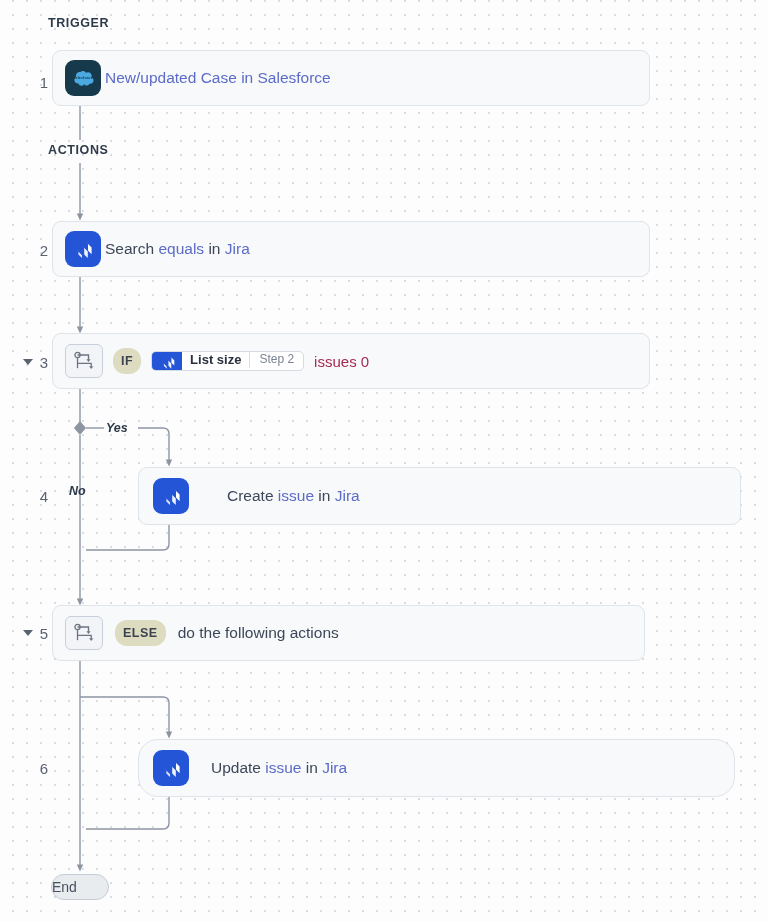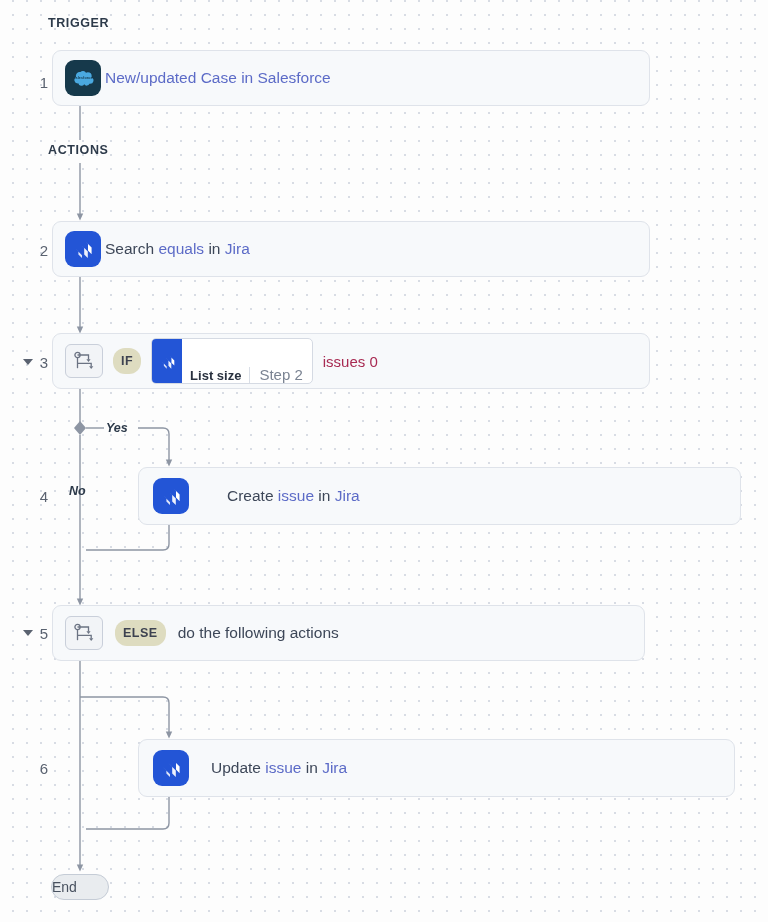--- a/index.html
+++ b/index.html
@@ -111,26 +111,26 @@
     font-weight: bold;
     letter-spacing: 0.5px;
     border-radius: 12px;
     padding: 6px 8px;
     flex: none;
   }
 
   
   .pill {
     display: flex;
-    align-items: flex-end;
+    align-items: flex-start;
     border: 1px solid #d5dae3;
     border-radius: 5px;
     background: #ffffff;
     overflow: hidden;
-    height: 46px;
+    height: 20px;
     flex: none;
   }
   .pill-icon {
     width: 30px; height: 100%;
     background: #2355d6;
     display: flex;
     align-items: center;
     justify-content: center;
     flex: none;
   }
@@ -138,21 +138,21 @@
     font-size: 13px;
     font-weight: bold;
     color: #29313f;
     padding: 0 8px;
   }
   .pill-sep {
     width: 1px; height: 16px;
     background: #d9dee6;
   }
   .pill-step {
-    font-size: 15px;
+    font-size: 12px;
     color: #7a8392;
     padding: 0 9px;
   }
   .cond-op {
     font-size: 15px;
     color: #a82a52;
     white-space: nowrap;
   }
   .cond-val { color: #a82a52; }
 
@@ -335,21 +335,21 @@
       </svg>
     </span>
     <span class="badge">ELSE</span>
     <span class="else-text">do the following actions</span>
   </div>
 
   <div class="gutter" style="top:748px; height:40px;">
     <span class="stepnum">6</span>
   </div>
 
-  <div class="card" style="left:138px; top:739px; width:597px; height:58px; padding-left:14px; gap:22px;">
+  <div class="card" style="left:138px; top:739px; width:597px; height:58px; padding-left:14px; gap:22px;border-radius:20px;">
     <span class="icon-sq ic-jira">
       <svg width="24" height="24" viewBox="0 0 24 24">
         <path d="M13.2 3.2 L20.6 10.6 L20.6 17.2 L17.0 13.6 L17.0 7.0 Z" fill="#ffffff"></path>
         <path d="M9.4 7.0 L16.8 14.4 L16.8 21.0 L13.2 17.4 L13.2 10.8 Z" fill="#ffffff" opacity="0.92"></path>
         <path d="M3.6 10.8 L11.0 18.2 L11.0 21.0 L7.4 17.4 L7.4 14.6 Z" fill="#ffffff" opacity="0.85"></path>
       </svg>
     </span>
     <span class="card-title">
       <span class="tok-dark">Update </span><span class="tok-purple">issue</span><span class="tok-dark"> in </span><span class="tok-purple">Jira</span>
     </span>

